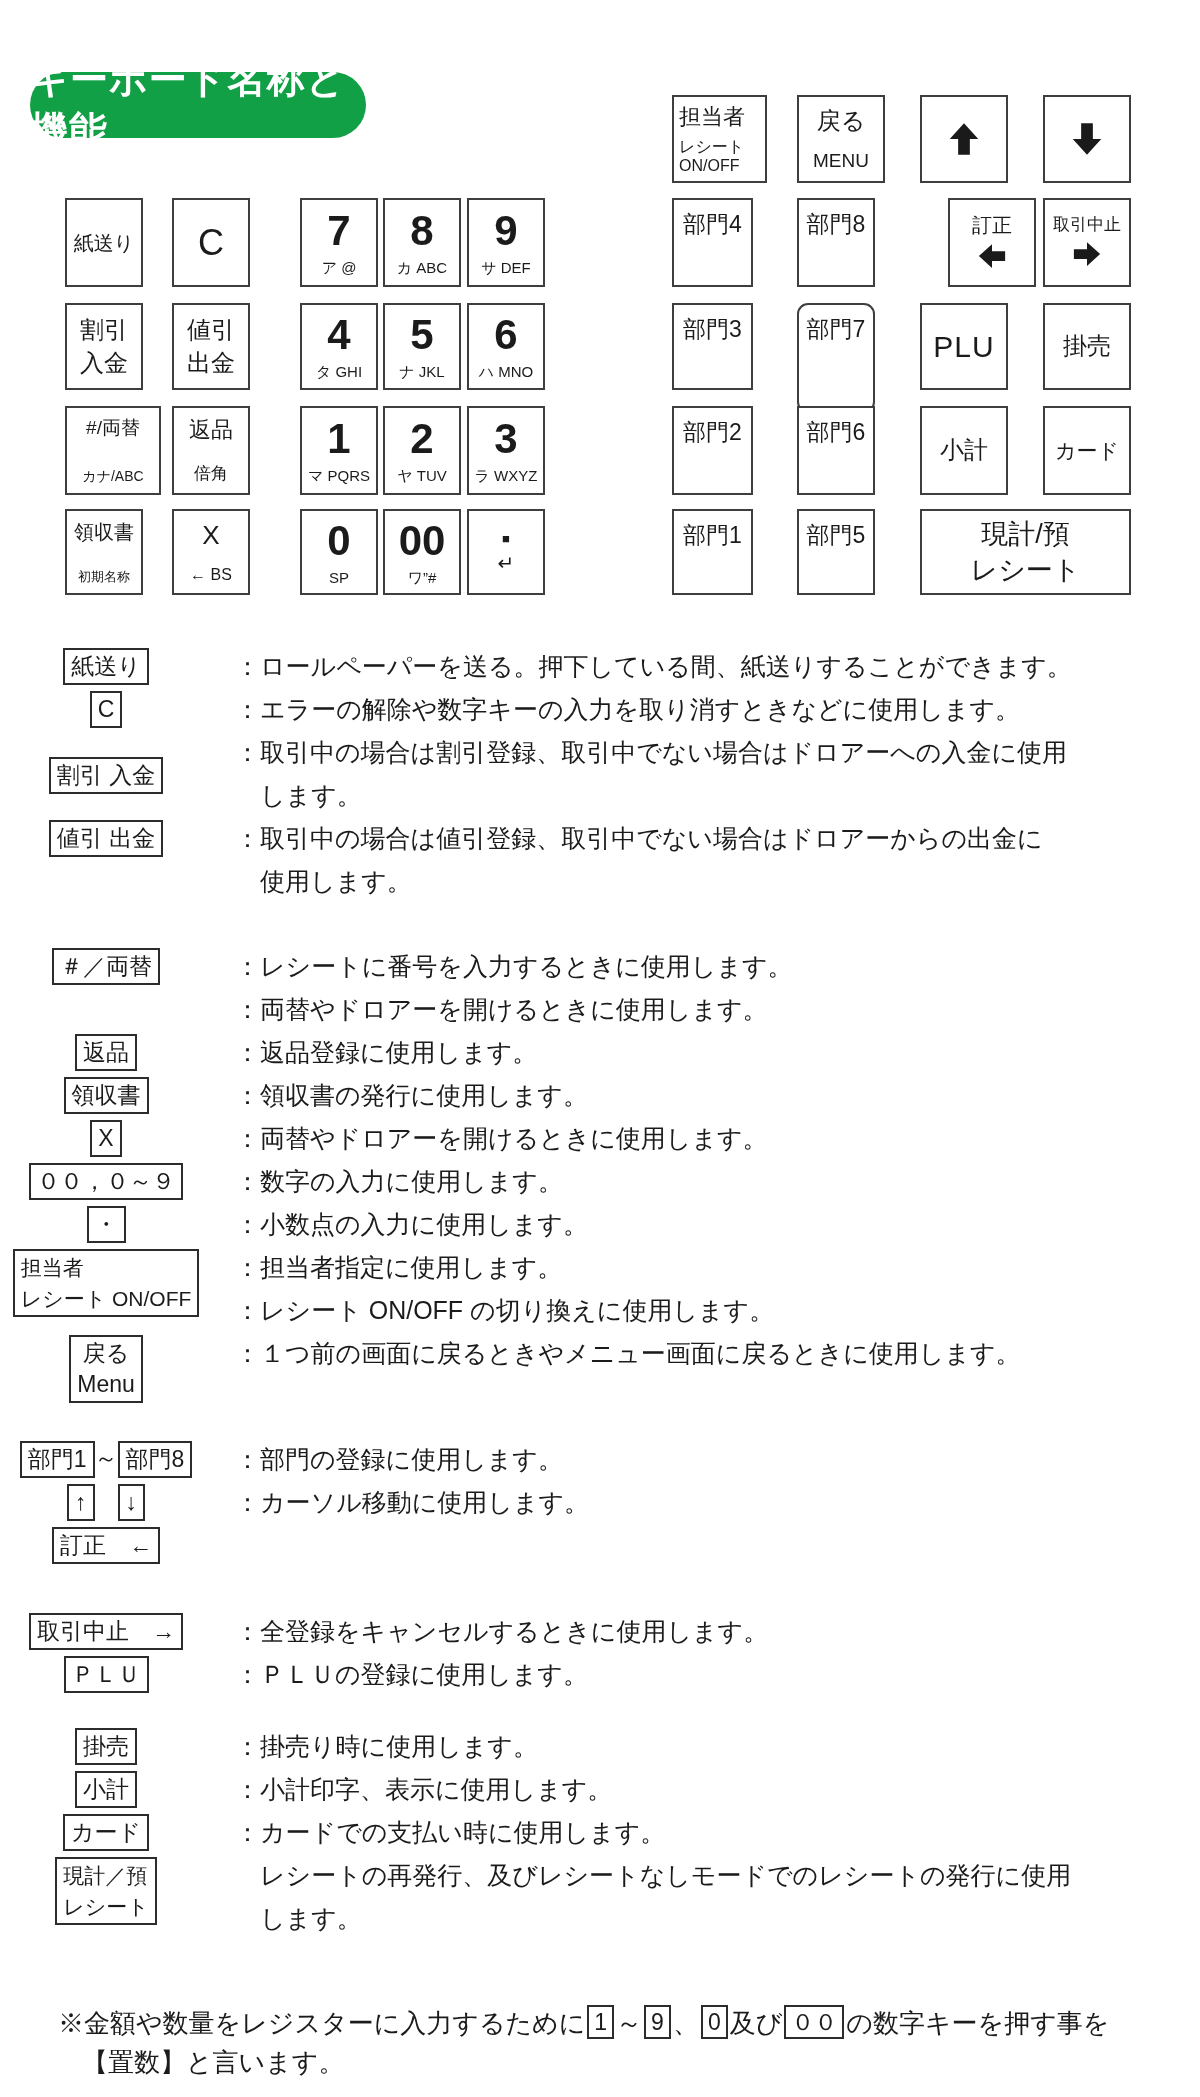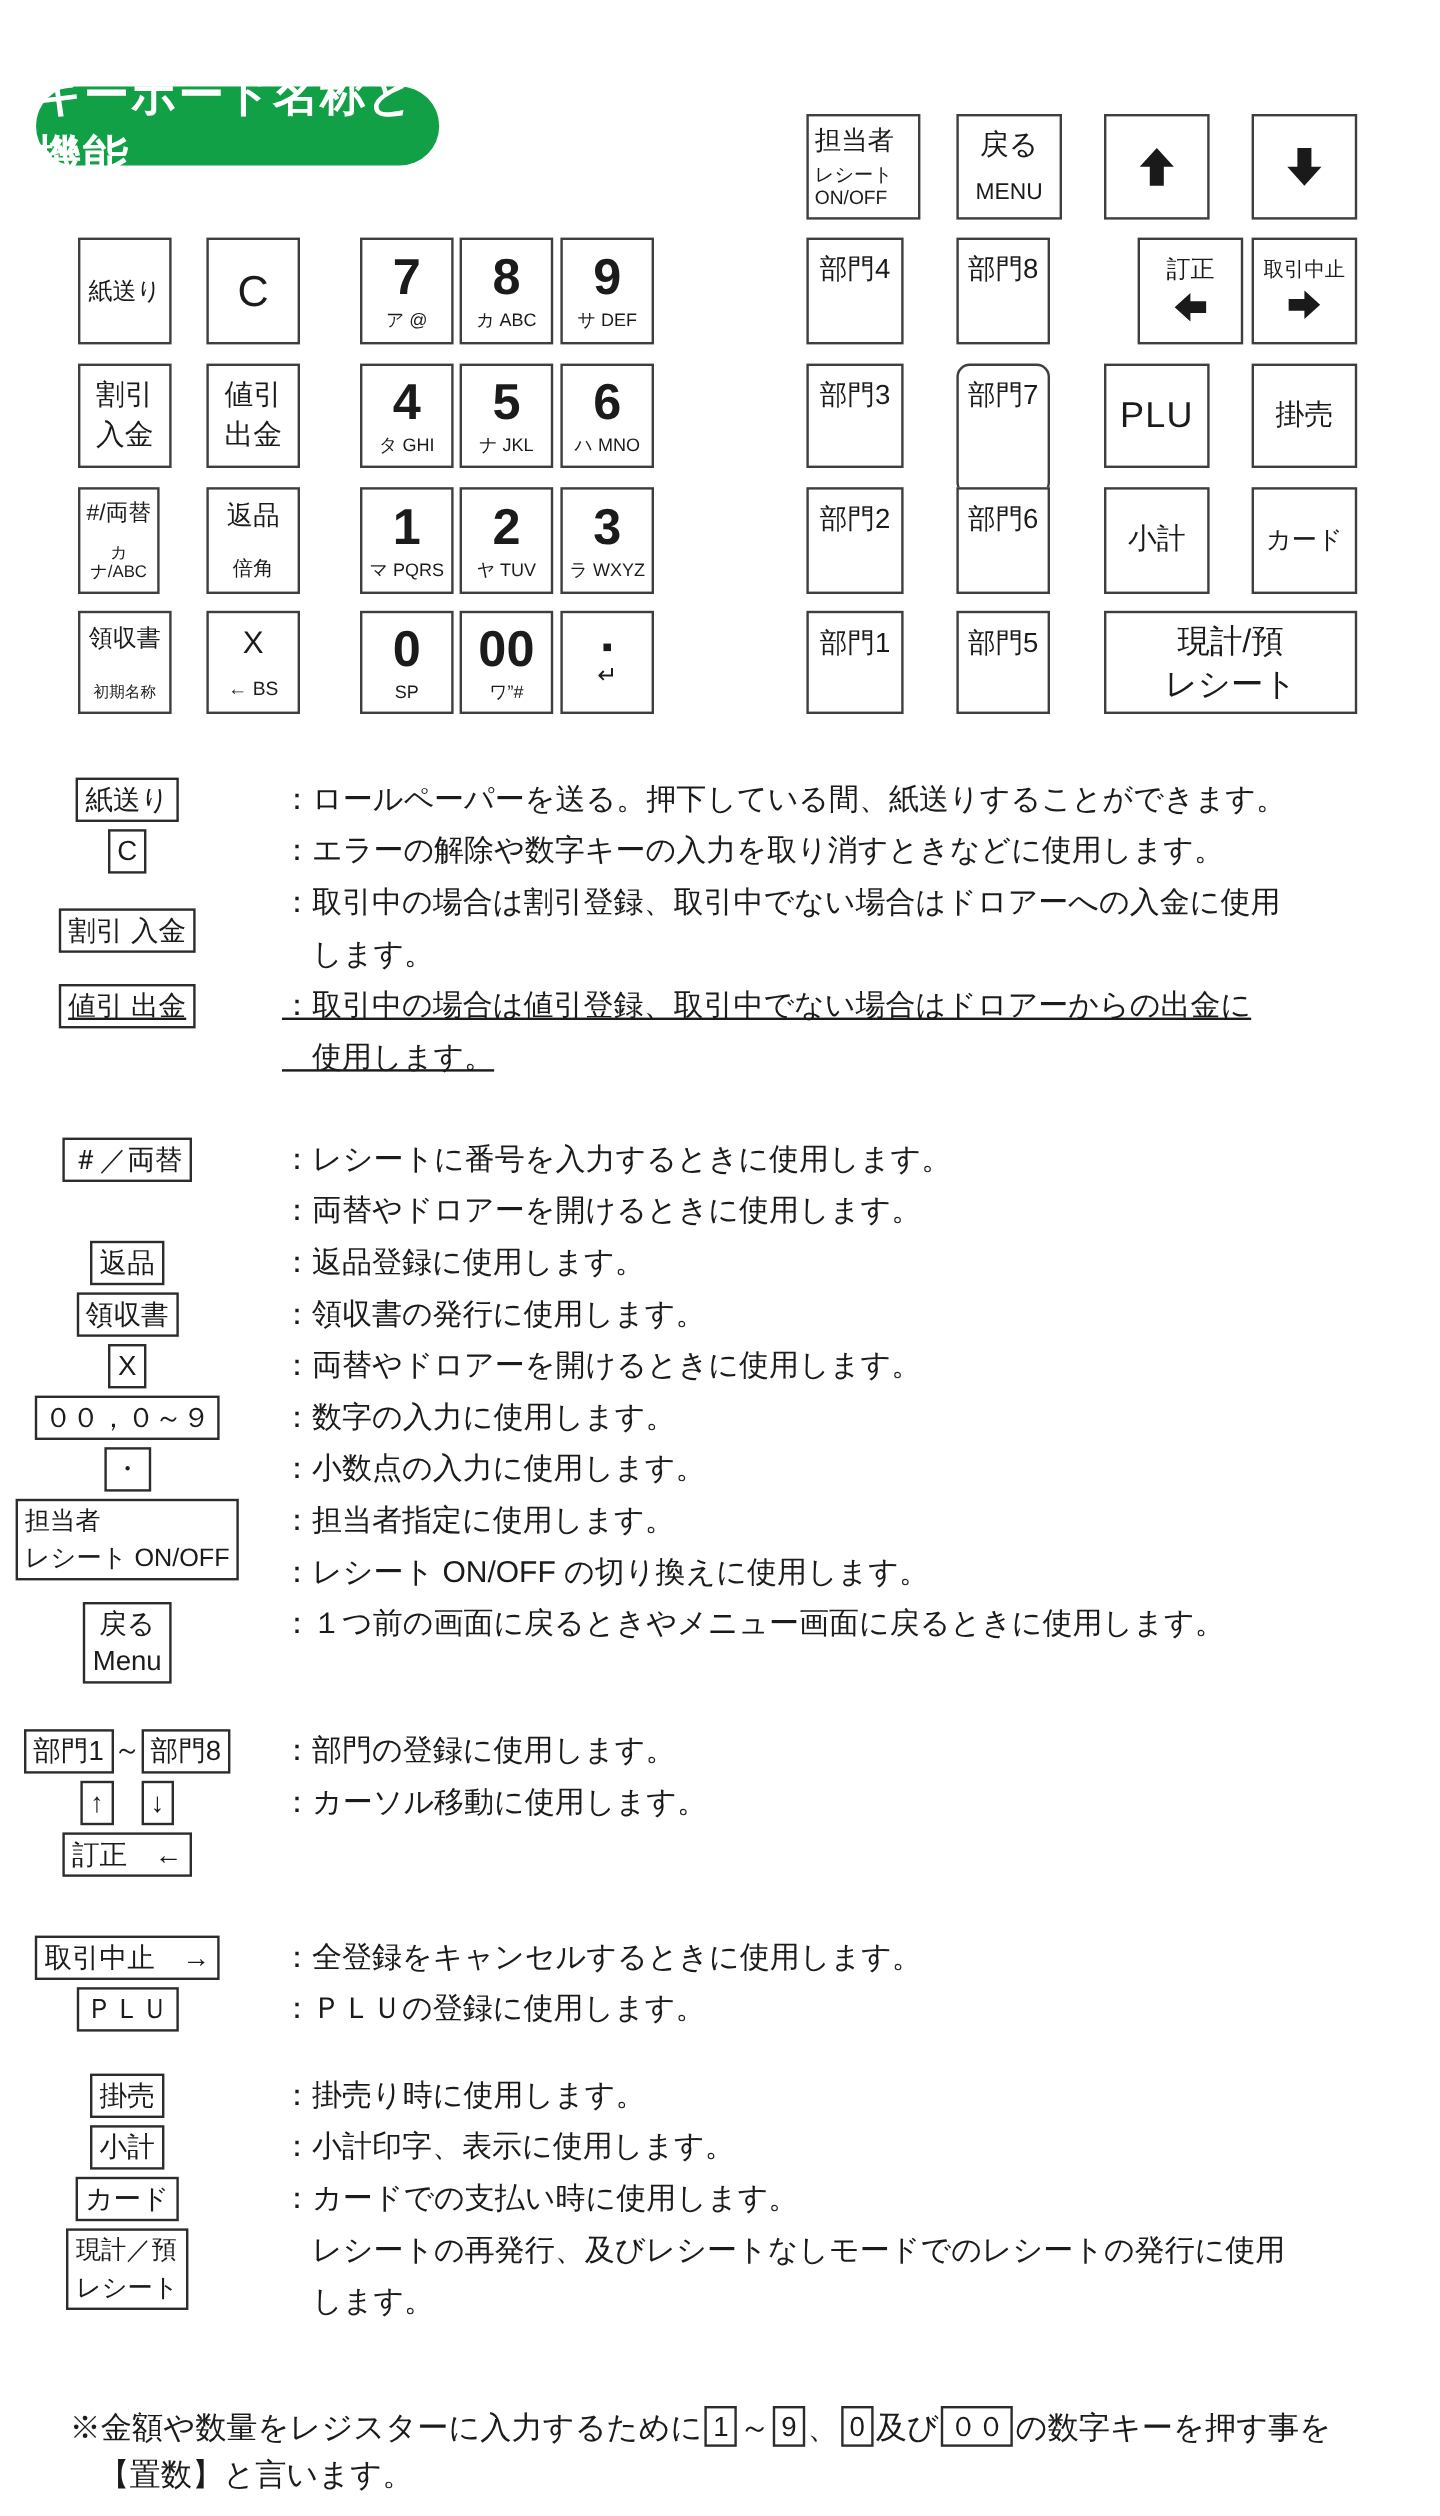--- a/index.html
+++ b/index.html
@@ -151,21 +151,21 @@
         </div>
         <div class="key k-dept" style="left: 797px; top: 303px; width: 78px; height: 110px; border-radius: 11px;">
           <span class="main">部門7</span>
         </div>
         <div class="key k-latin" style="left: 920px; top: 303px; width: 88px; height: 87px;">
           <span class="main">PLU</span>
         </div>
         <div class="key k-plain" style="left: 1043px; top: 303px; width: 88px; height: 87px;">
           <span class="main" style="font-size:24px">掛売</span>
         </div>
-        <div class="key k-combo" style="left: 65px; top: 406px; width: 68px; height: 89px;">
+        <div class="key k-combo" style="left: 65px; top: 406px; width: 96px; height: 89px;">
           <span class="main" style="font-size:19px">#/両替</span>
           <span class="sub" style="font-size:14px">カナ/ABC</span>
         </div>
         <div class="key k-combo" style="left: 172px; top: 406px; width: 78px; height: 89px;">
           <span class="main" style="font-size:22px">返品</span>
           <span class="sub" style="font-size:17px">倍角</span>
         </div>
         <div class="key k-num" style="left: 300px; top: 406px; width: 78px; height: 89px;">
           <span class="main">1</span>
           <span class="sub">マ PQRS</span>
@@ -241,21 +241,21 @@
       </div>
       <div class="drow" style="min-height: 86px; align-items: center;">
         <div class="dkey">
           <span class="kbox">割引 入金</span>
         </div>
         <div class="dtext">
           <div>：取引中の場合は割引登録、取引中でない場合はドロアーへの入金に使用</div>
           <div>　します。</div>
         </div>
       </div>
-      <div class="drow" style="min-height: 86px; text-decoration: underline;">
+      <div class="drow" style="min-height: 86px;">
         <div class="dkey">
           <span class="kbox">値引 出金</span>
         </div>
         <div class="dtext">
           <div>：取引中の場合は値引登録、取引中でない場合はドロアーからの出金に</div>
           <div>　使用します。</div>
         </div>
       </div>
       <div class="drow" style="margin-top: 42px; min-height: 86px;">
         <div class="dkey">

